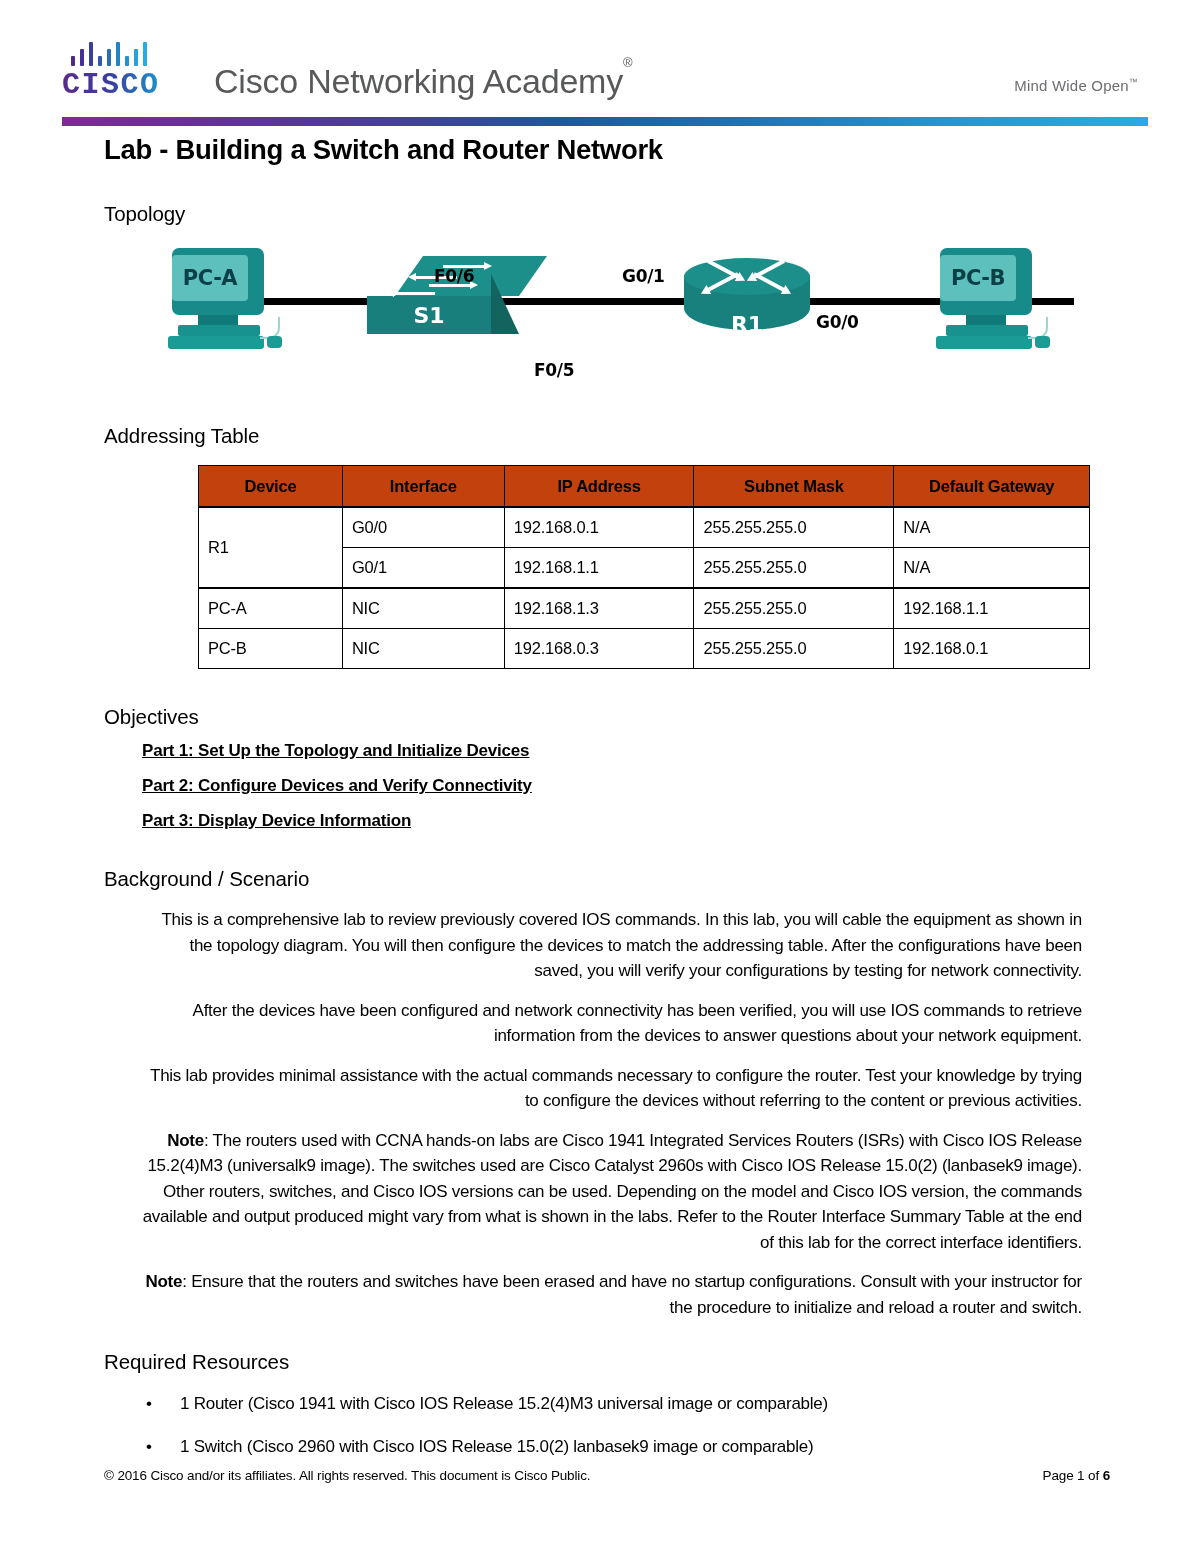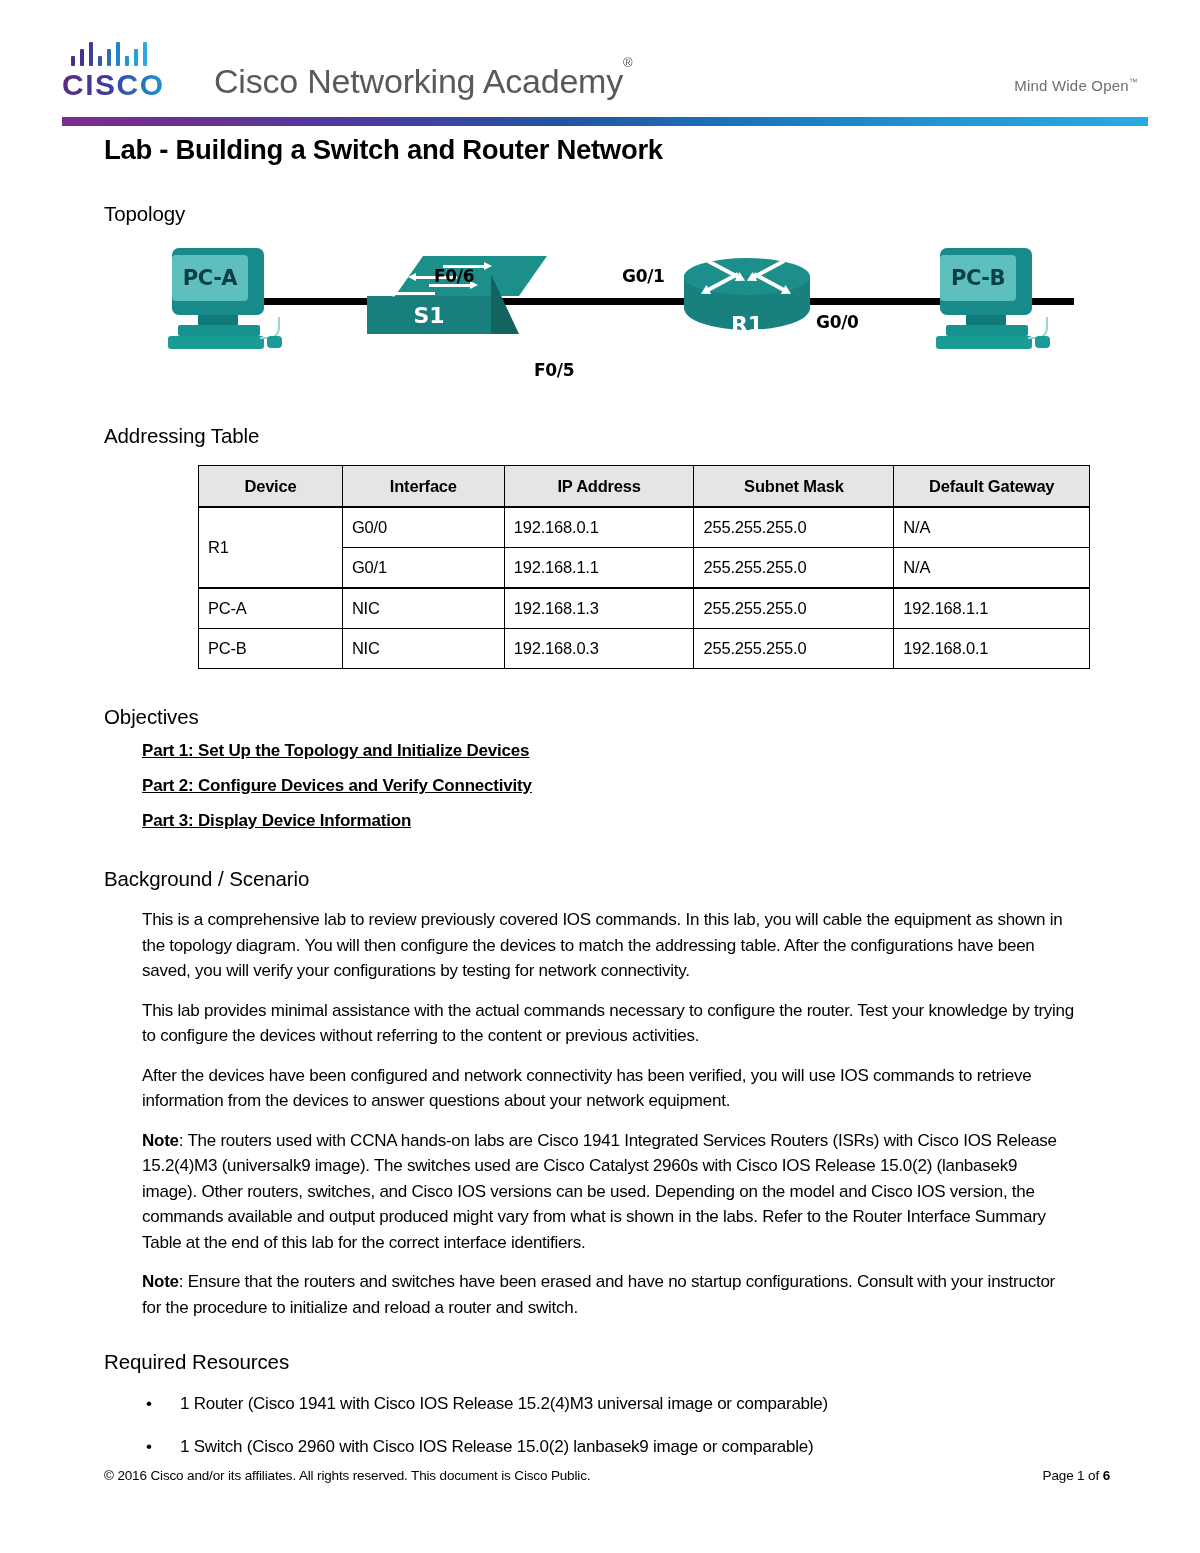--- a/index.html
+++ b/index.html
@@ -43,21 +43,21 @@
   }
   .logo-bars i {
     display: block;
     width: 4px;
     border-radius: 1px;
   }
   .b-s { height: 10px; }
   .b-m { height: 17px; }
   .b-t { height: 24px; }
   .cisco-word {
-    font-family: Liberation Sans, sans-serif;
+    font-family: Liberation Mono, monospace;
     font-size: 30px;
     font-weight: bold;
     letter-spacing: 1.5px;
     line-height: 1;
     background: linear-gradient(90deg, #5b2a86 0%, #3a3f9e 40%, #1e88c7 75%, #29abe2 100%);
     -webkit-background-clip: text;
     background-clip: text;
     color: transparent;
   }
   .academy {
@@ -251,21 +251,21 @@
     font-size: 16.5px;
   }
   table.addr th, table.addr td {
     border: 1px solid #000;
     padding: 0 9px;
     height: 39px;
     font-weight: normal;
     letter-spacing: -0.2px;
   }
   table.addr thead th {
-    background: #e5e5e5;
+    background: #c2410c;
     font-weight: bold;
     text-align: center;
     border-bottom: 2px solid #000;
     height: 40px;
   }
   table.addr td.devcell { vertical-align: middle; }
   table.addr tr.thick-top td { border-top: 2px solid #000; }
   .c-device  { width: 126px; }
   .c-iface   { width: 144px; }
   .c-ip      { width: 172px; }
@@ -279,23 +279,23 @@
     font-weight: bold;
     margin: 0 0 15px 38px;
     letter-spacing: -0.2px;
   }
   .obj-item:last-child { margin-bottom: 0; }
 
   
   p.body {
     font-size: 17px;
     line-height: 25.5px;
-    margin: 14px 16px 0 38px;
+    margin: 14px 8px 0 38px;
     letter-spacing: -0.25px;
-    text-align: left;
+    text-align: right;
   }
   p.body.first { margin-top: 16px; }
   p.body b { font-weight: bold; }
 
   
   ul.reqs {
     margin: 17px 0 0 0;
     padding: 0;
     list-style: none;
   }
@@ -461,22 +461,22 @@
   <h2 class="sec">Objectives</h2>
   <div class="objectives">
     <div class="obj-item">Part 1: Set Up the Topology and Initialize Devices</div>
     <div class="obj-item">Part 2: Configure Devices and Verify Connectivity</div>
     <div class="obj-item">Part 3: Display Device Information</div>
   </div>
 
   <h2 class="sec">Background / Scenario</h2>
 
   <p class="body first">This is a comprehensive lab to review previously covered IOS commands. In this lab, you will cable the equipment as shown in the topology diagram. You will then configure the devices to match the addressing table. After the configurations have been saved, you will verify your configurations by testing for network connectivity.</p>
+  <p class="body">After the devices have been configured and network connectivity has been verified, you will use IOS commands to retrieve information from the devices to answer questions about your network equipment.</p>
   <p class="body">This lab provides minimal assistance with the actual commands necessary to configure the router. Test your knowledge by trying to configure the devices without referring to the content or previous activities.</p>
-  <p class="body">After the devices have been configured and network connectivity has been verified, you will use IOS commands to retrieve information from the devices to answer questions about your network equipment.</p>
 
   <p class="body"><b>Note</b><span>: The routers used with CCNA hands-on labs are Cisco 1941 Integrated Services Routers (ISRs) with Cisco IOS Release 15.2(4)M3 (universalk9 image). The switches used are Cisco Catalyst 2960s with Cisco IOS Release 15.0(2) (lanbasek9 image). Other routers, switches, and Cisco IOS versions can be used. Depending on the model and Cisco IOS version, the commands available and output produced might vary from what is shown in the labs. Refer to the Router Interface Summary Table at the end of this lab for the correct interface identifiers.</span></p>
 
   <p class="body"><b>Note</b><span>: Ensure that the routers and switches have been erased and have no startup configurations. Consult with your instructor for the procedure to initialize and reload a router and switch.</span></p>
 
   <h2 class="sec tight">Required Resources</h2>
   <ul class="reqs">
     <li>1 Router (Cisco 1941 with Cisco IOS Release 15.2(4)M3 universal image or comparable)</li>
     <li>1 Switch (Cisco 2960 with Cisco IOS Release 15.0(2) lanbasek9 image or comparable)</li>
   </ul>

